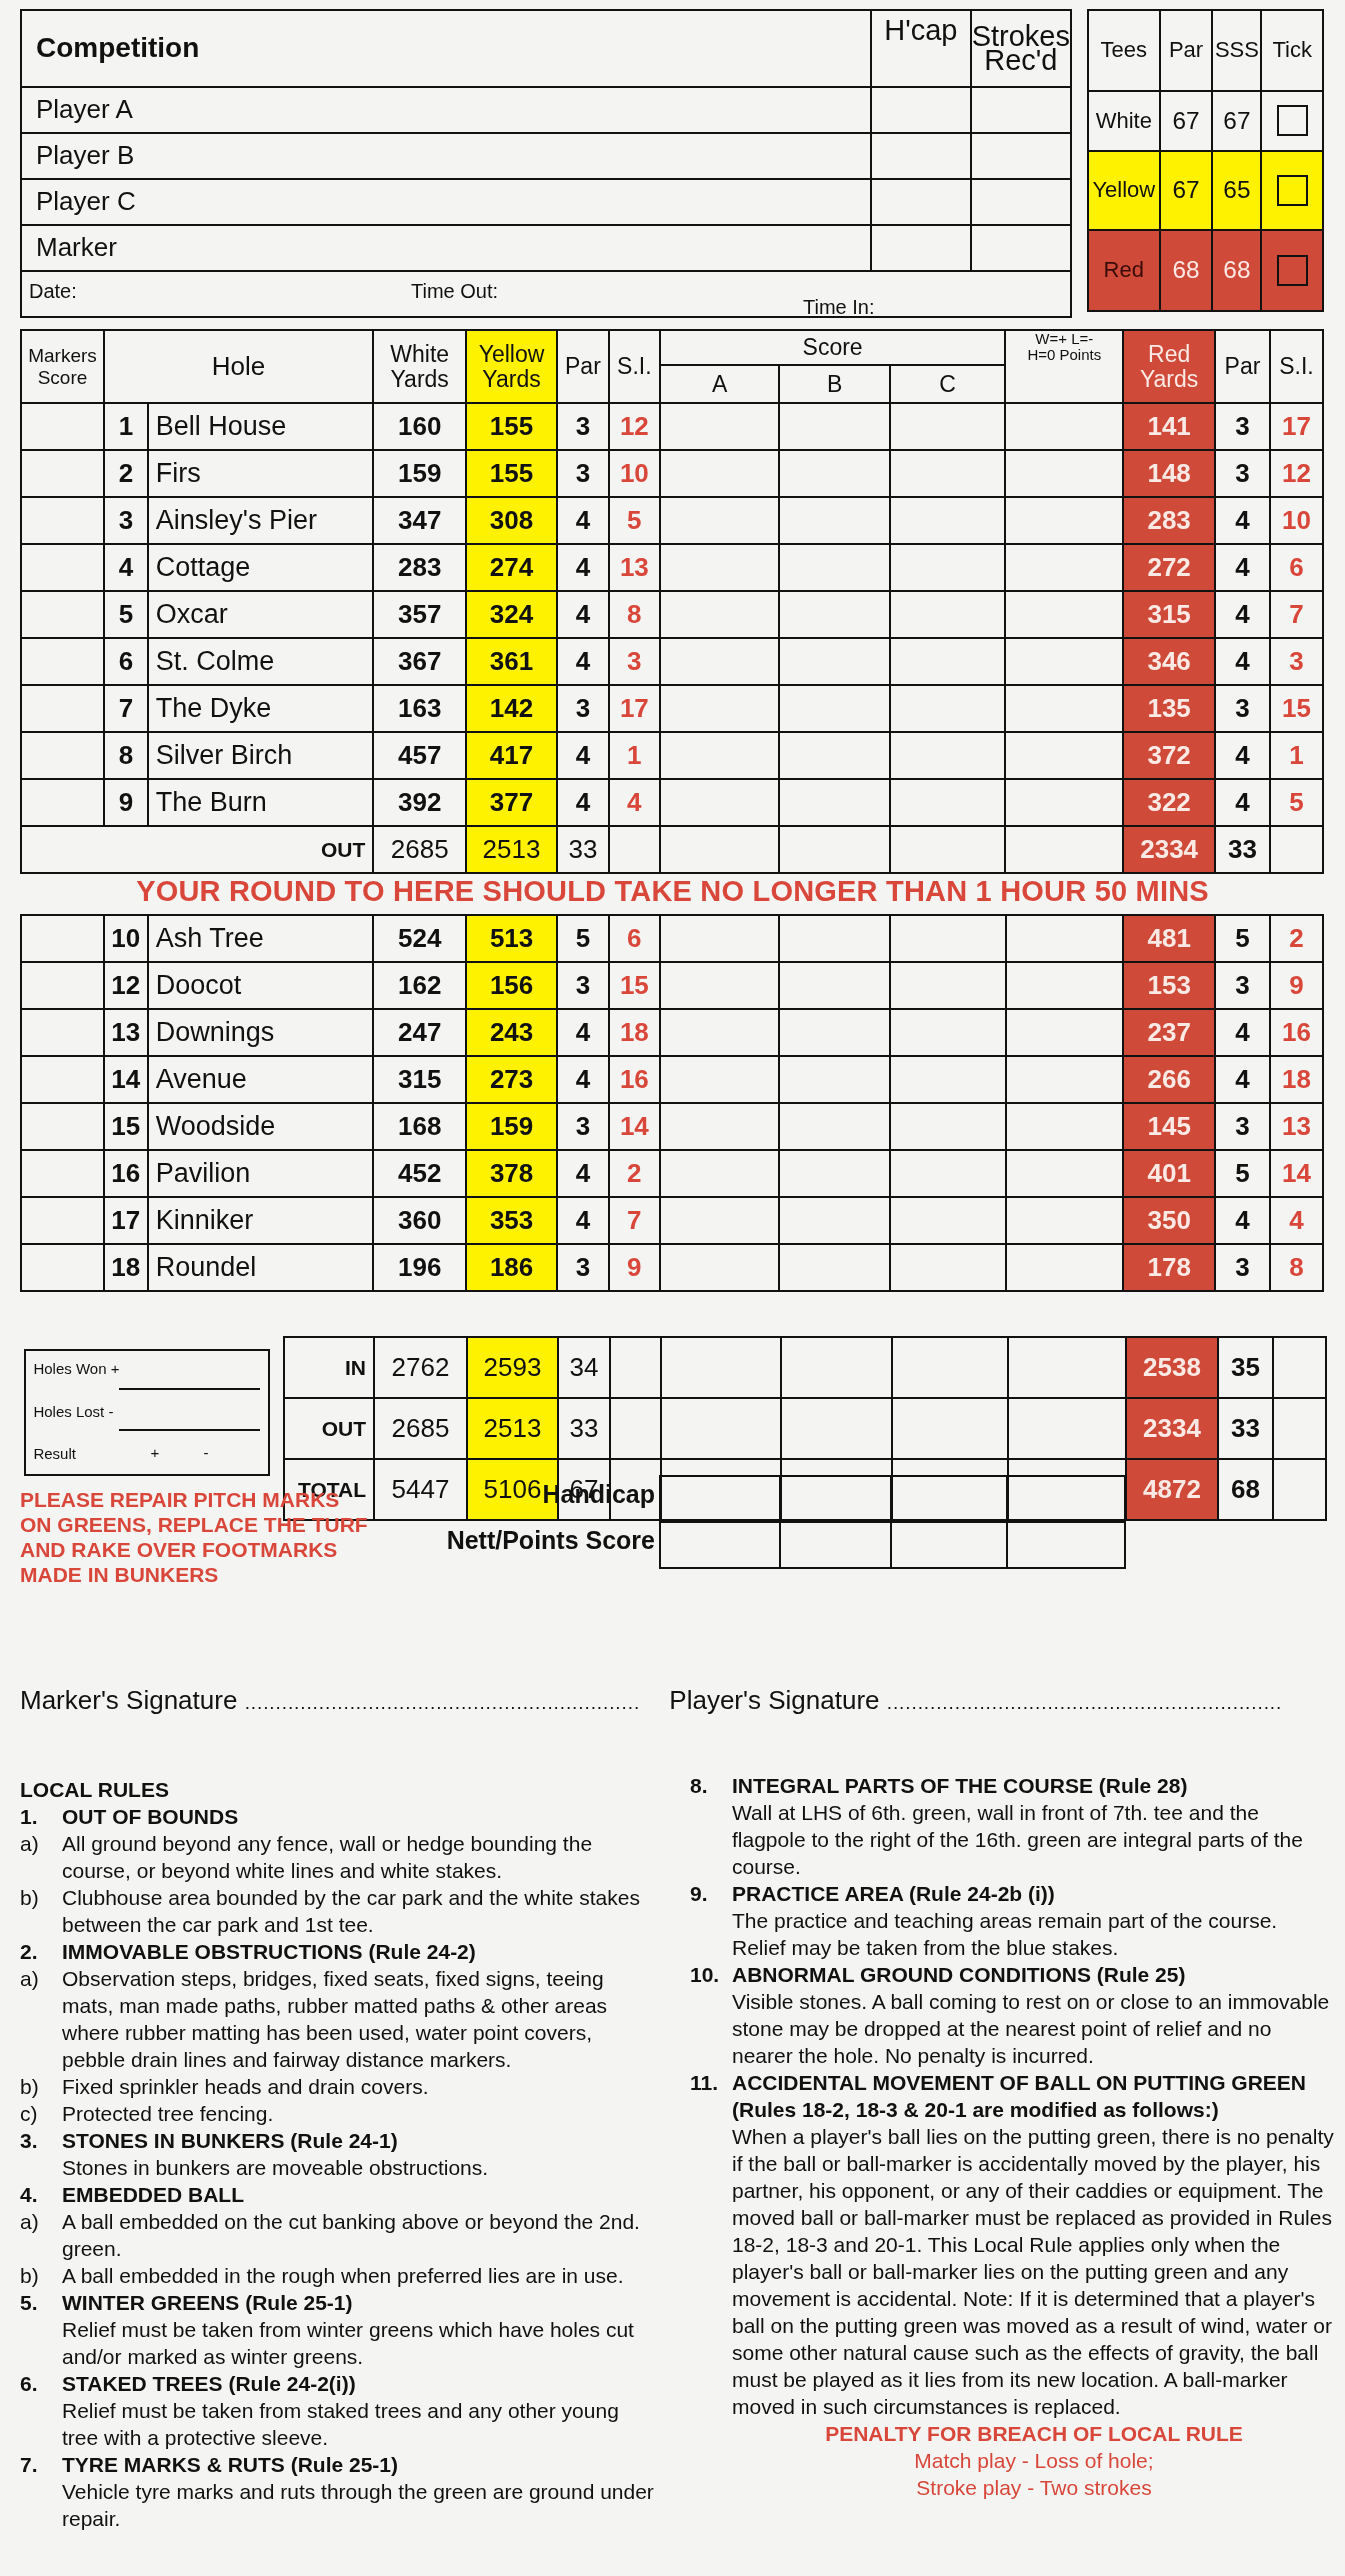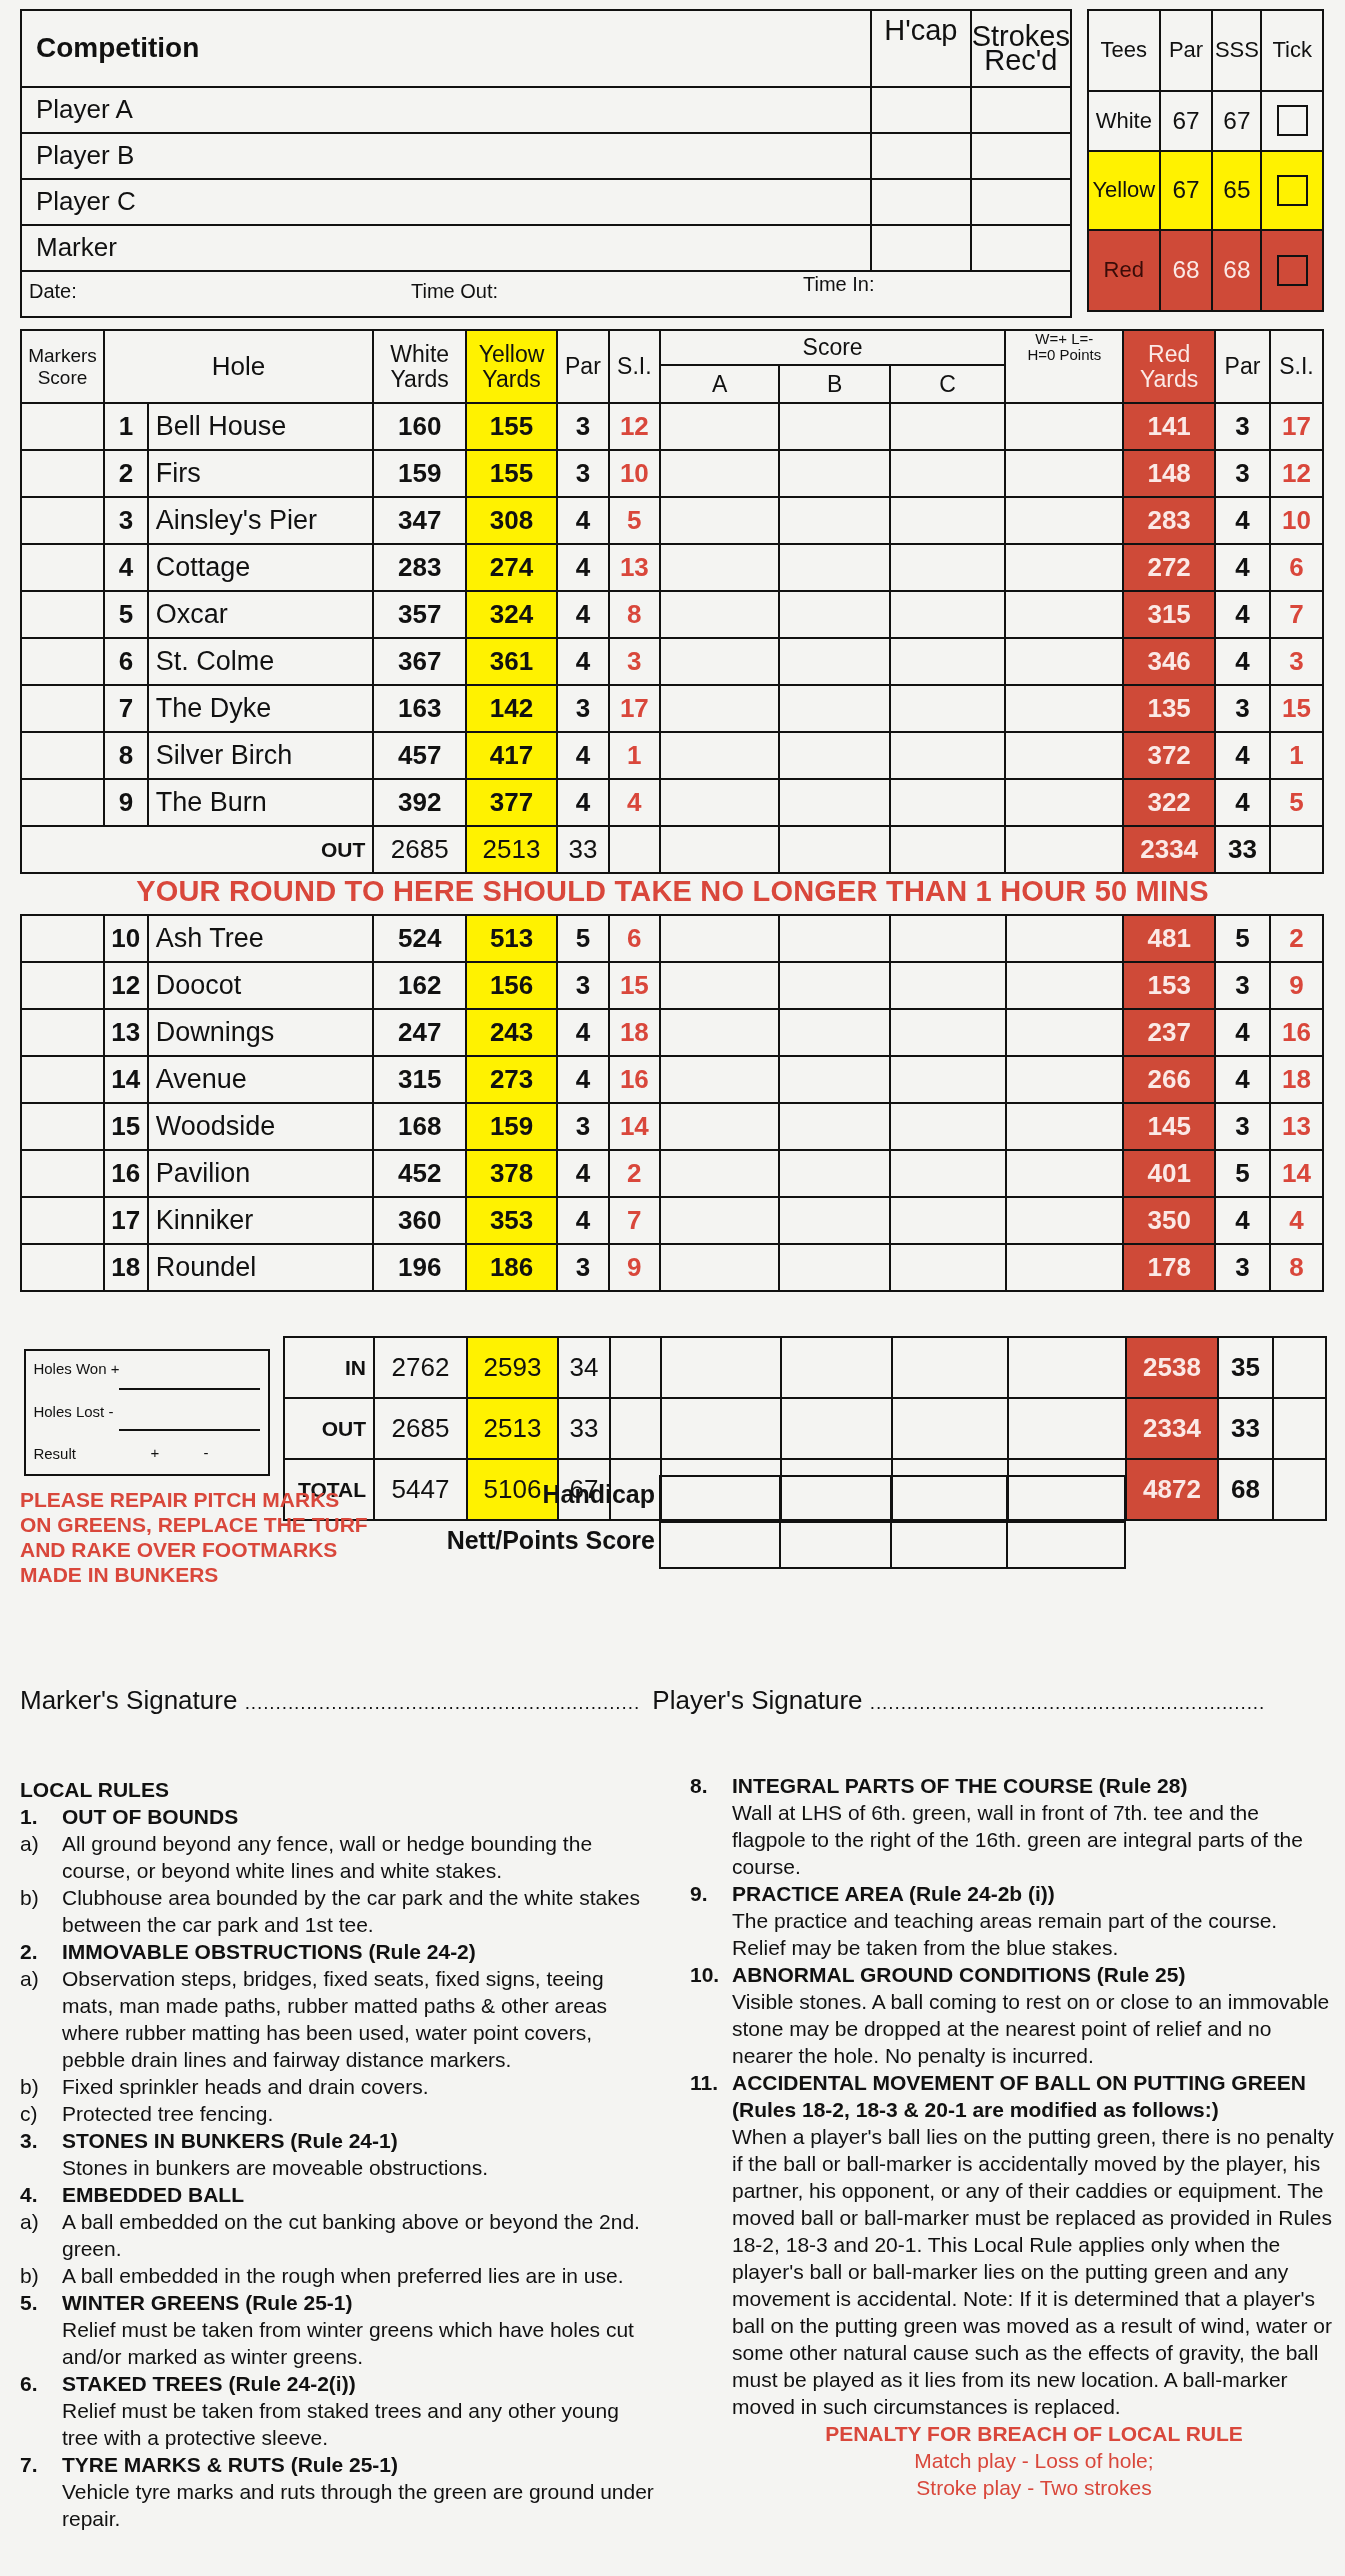--- a/index.html
+++ b/index.html
@@ -102,21 +102,21 @@
   </tr>
   <tr style="height:46px">
     <td class="lbl">Marker</td>
     <td></td>
     <td></td>
   </tr>
   <tr class="date-row" style="height:46px">
     <td colspan="3" style="position:relative">
       <span style="left:7px;top:8.7px">Date:</span>
       <span style="left:389px;top:8.7px">Time Out:</span>
-      <span style="left:781px;top:1px">Time In:</span>
+      <span style="left:781px;top:24px">Time In:</span>
     </td>
   </tr>
 </tbody>
   </table>
 
 <table id="tees-box" class="abs">
   <colgroup>
       <col style="width:72px">
       <col style="width:54px">
       <col style="width:49px">
@@ -596,21 +596,21 @@
     <td></td>
   </tr>
 </tbody>
   </table>
 
 <div id="repair" class="abs">PLEASE REPAIR PITCH MARKS ON GREENS, REPLACE THE TURF AND RAKE OVER FOOTMARKS MADE IN BUNKERS</div>
 
 <div id="signatures" class="abs">
   <span>Marker's Signature</span>
   <span class="dots">................................................................</span>
-  <span style="margin-left:5px">Player's Signature</span>
+  <span style="margin-left:22px">Player's Signature</span>
   <span class="dots">................................................................</span>
 </div>
 
 <div id="rules-left" class="abs">
   <div class="rules-title">LOCAL RULES</div>
   <div id="rules-left-body">
       <div class="rule">
       <span class="n">1.</span>
       <span class="t">OUT OF BOUNDS</span></div>
       <div class="sub">

